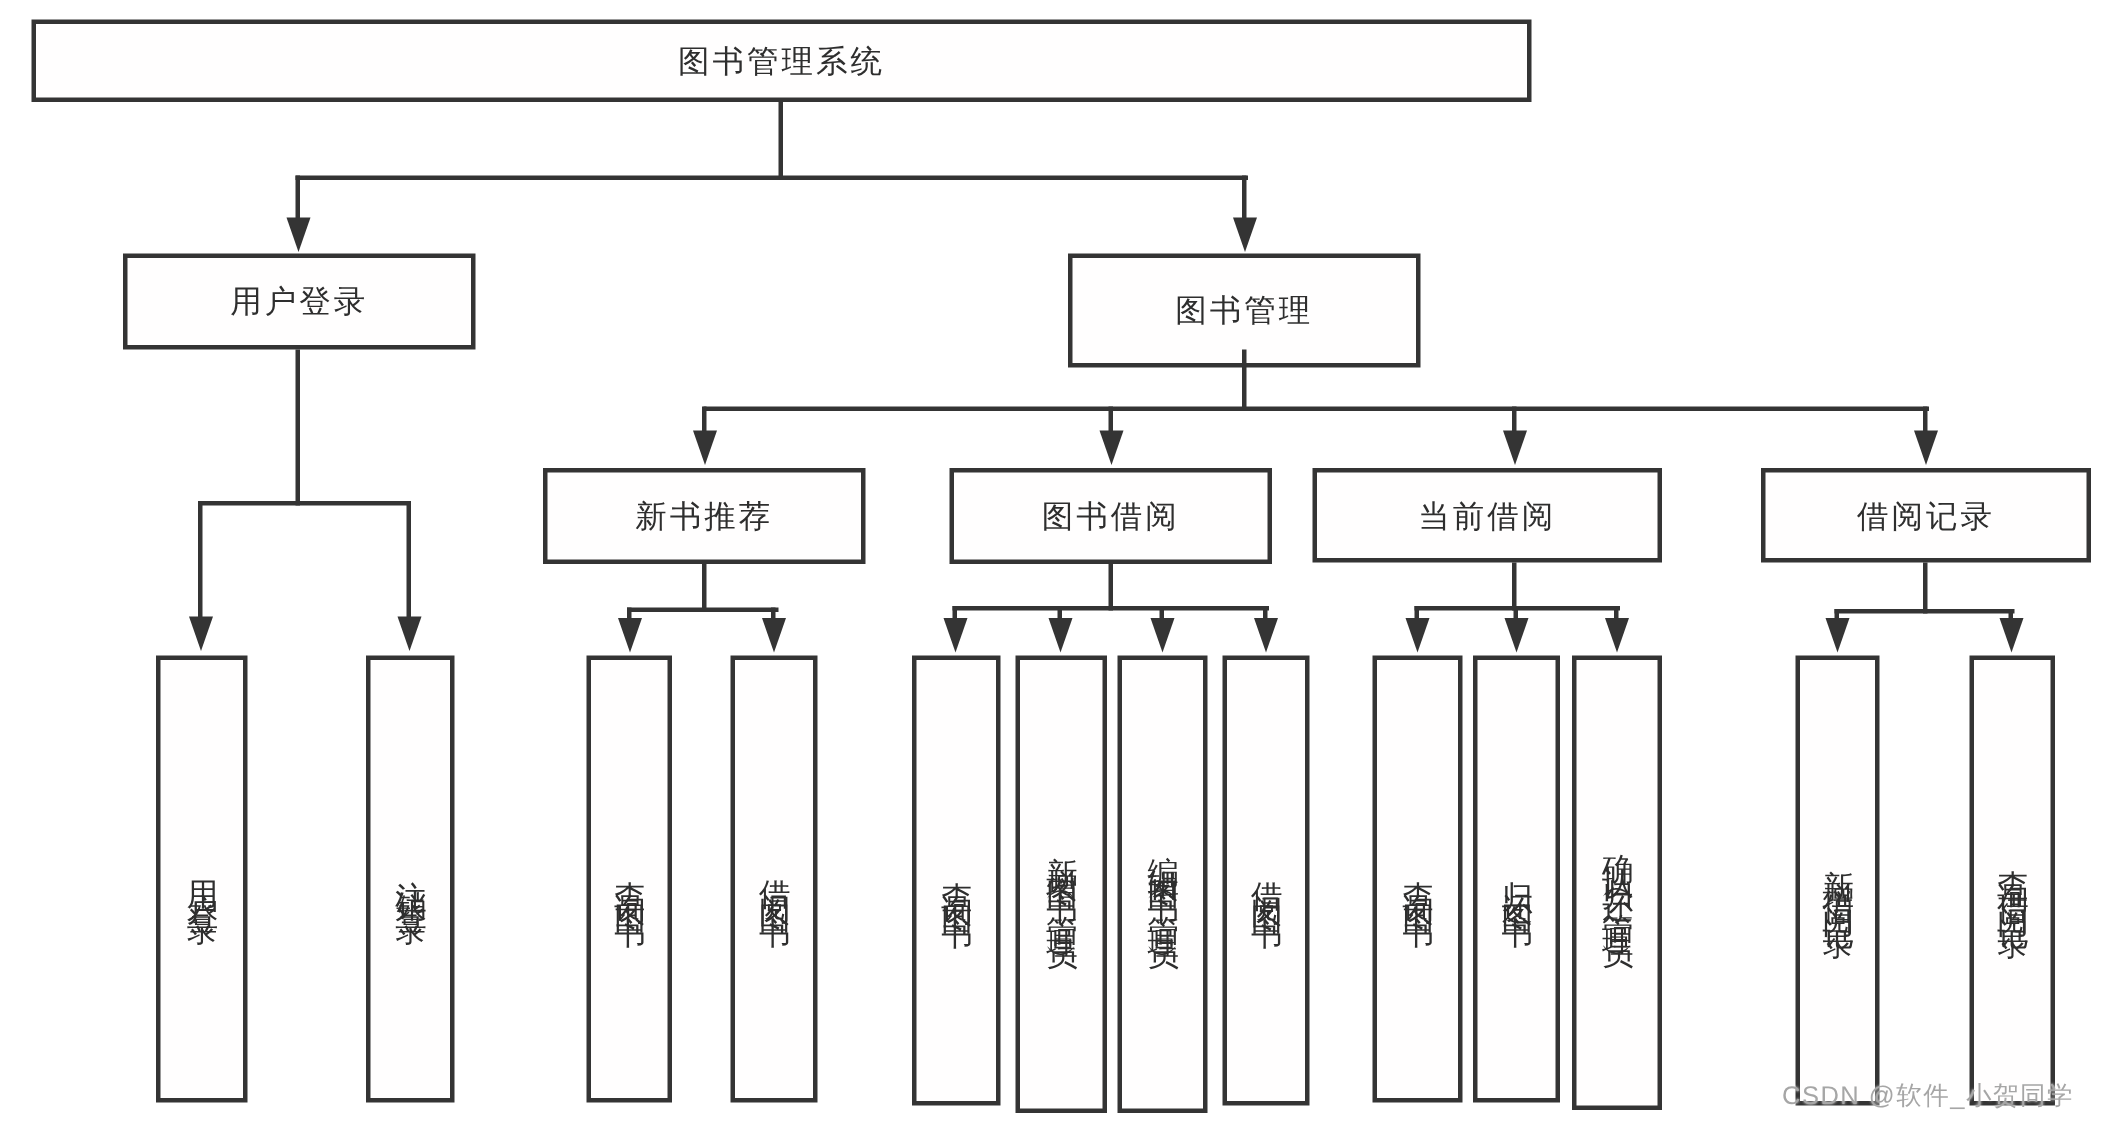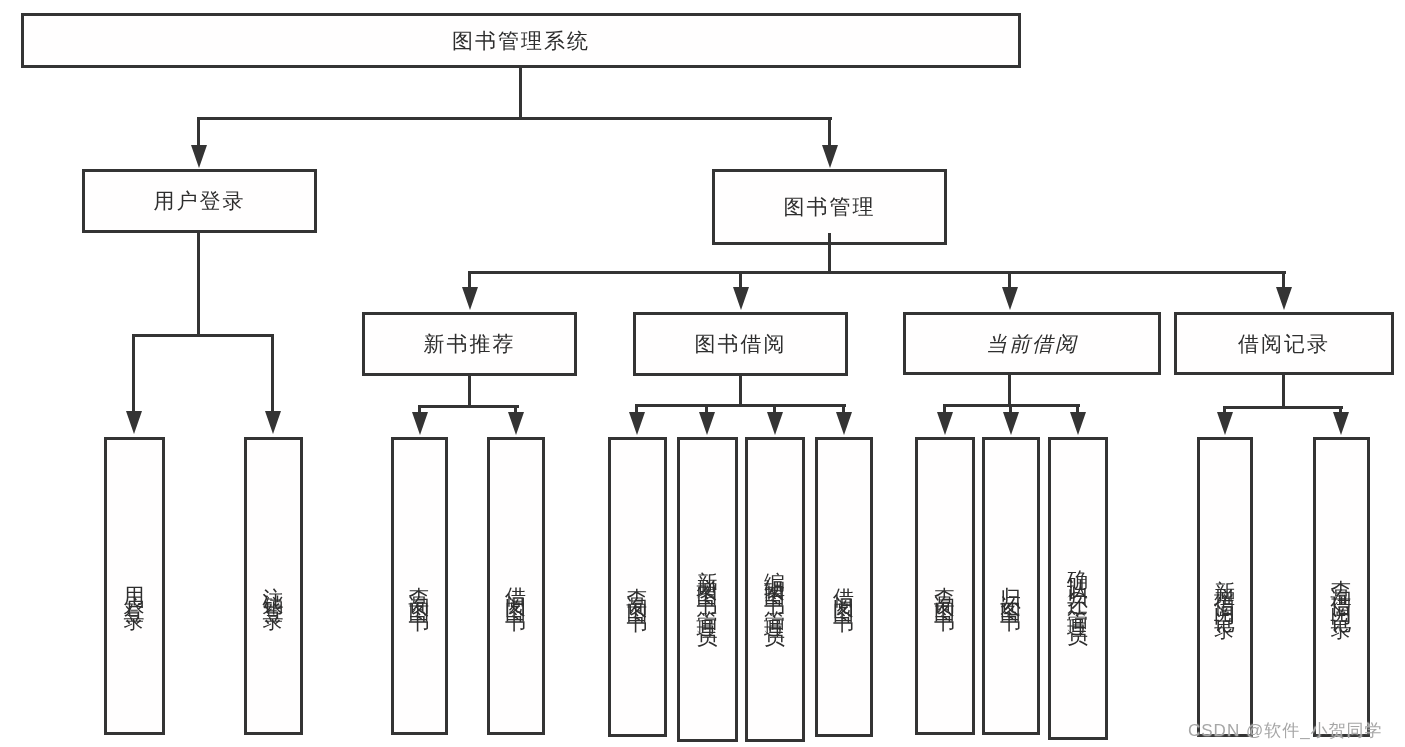--- a/index.html
+++ b/index.html
@@ -87,21 +87,21 @@
   <div class="arrow" style="left:462px; top:287px;"></div>
   <div class="line" style="left:739px; top:271px; width:3px; height:19px;"></div>
   <div class="arrow" style="left:733px; top:287px;"></div>
   <div class="line" style="left:1008px; top:271px; width:3px; height:19px;"></div>
   <div class="arrow" style="left:1002px; top:287px;"></div>
   <div class="line" style="left:1282px; top:271px; width:3px; height:19px;"></div>
   <div class="arrow" style="left:1276px; top:287px;"></div>
 
   <div class="box hbox" style="left:633px; top:312px; width:215px; height:64px;">图书借阅</div>
   <div class="box hbox" style="left:362px; top:312px; width:215px; height:64px;">新书推荐</div>
-  <div class="box hbox" style="left:903px; top:312px; width:258px; height:63px;font-style:italic;">当前借阅</div>
+  <div class="box hbox" style="left:875px; top:312px; width:233px; height:63px;">当前借阅</div>
   <div class="box hbox" style="left:1174px; top:312px; width:220px; height:63px;">借阅记录</div>
 
   <div class="line" style="left:468px; top:376px; width:3px; height:32px;"></div>
   <div class="line" style="left:418px; top:405px; width:101px; height:3px;"></div>
   <div class="line" style="left:418px; top:405px; width:3px; height:10px;"></div>
   <div class="arrow" style="left:412px; top:412px;"></div>
   <div class="line" style="left:514px; top:405px; width:3px; height:10px;"></div>
   <div class="arrow" style="left:508px; top:412px;"></div>
 
   <div class="line" style="left:739px; top:376px; width:3px; height:31px;"></div>

